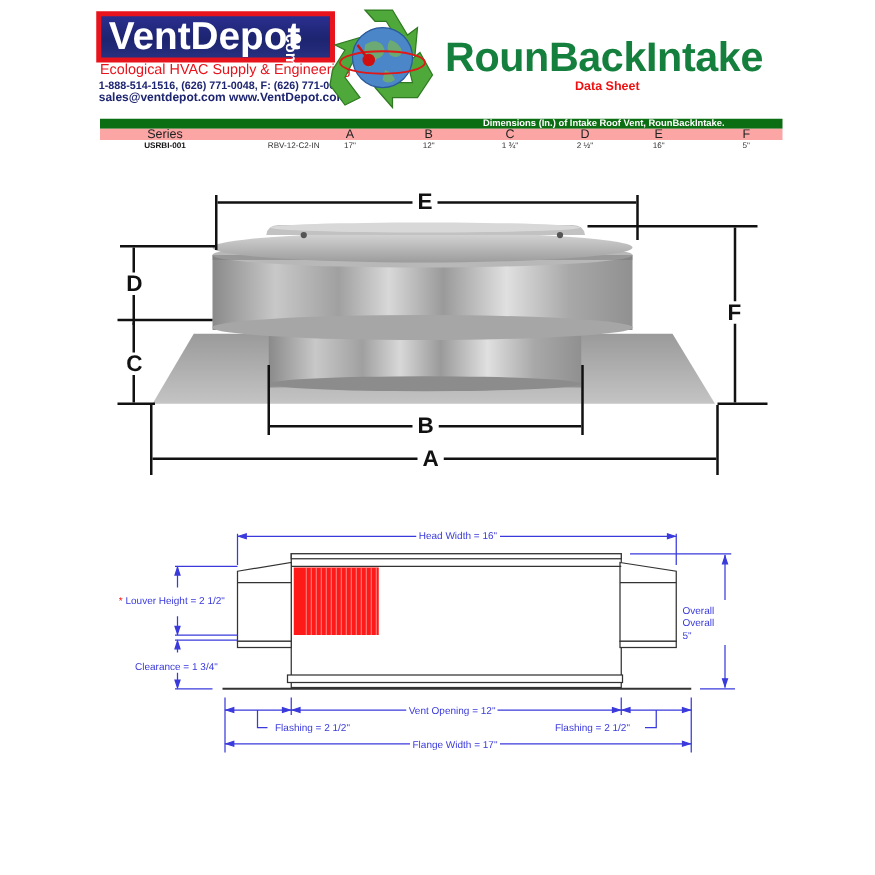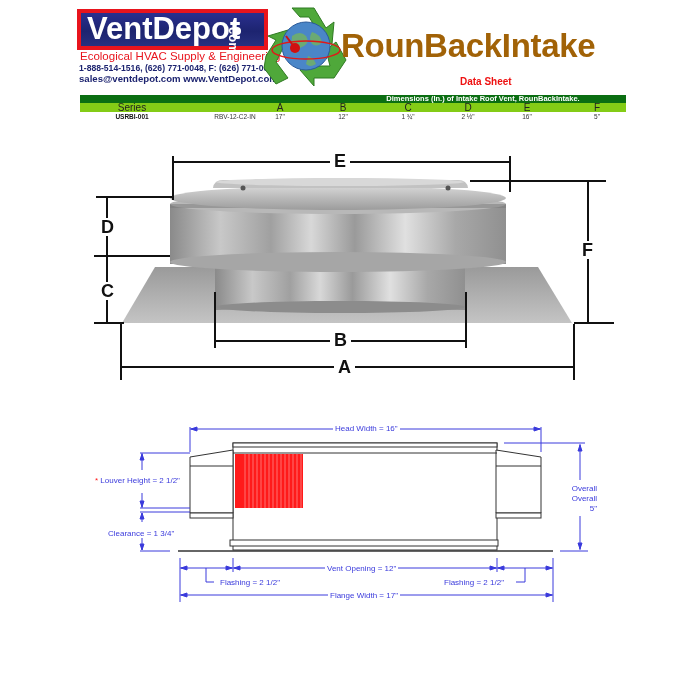--- a/index.html
+++ b/index.html
@@ -8,26 +8,26 @@
     
     #logo{left:77px;top:9px;width:191px;height:41px;background:#e8141d;}
     #logo-inner{left:4px;top:4px;width:183px;height:33px;background:linear-gradient(#2a2f8f,#1d2470 55%,#27307f);}
     #logo-text{left:6px;top:-1px;color:#fff;font-weight:bold;font-size:31px;letter-spacing:0px;white-space:nowrap;line-height:34px;}
     #logo-dot{left:152px;top:14px;width:8px;height:8px;border-radius:50%;background:#fff;}
     #logo-com{left:160px;top:14px;color:#fff;font-weight:bold;font-size:13px;transform:rotate(90deg);transform-origin:left top;white-space:nowrap;}
     #tagline{left:80px;top:50px;color:#e8141d;font-size:11.5px;white-space:nowrap;}
     #phones{left:79px;top:63px;color:#1d2470;font-size:8.6px;font-weight:bold;white-space:nowrap;}
     #contact{left:79px;top:73px;color:#1d2470;font-size:9.6px;font-weight:bold;white-space:nowrap;}
     
-    #title{left:341px;top:27px;color:#a16207;font-weight:bold;font-size:33px;white-space:nowrap;letter-spacing:-0.3px;}
-    #subtitle{left:460px;top:76px;color:#ee1111;font-weight:bold;font-size:10px;white-space:nowrap;}
+    #title{left:356px;top:27px;color:#15803d;font-weight:bold;font-size:33px;white-space:nowrap;letter-spacing:-0.3px;}
+    #subtitle{left:460px;top:64px;color:#ee1111;font-weight:bold;font-size:10px;white-space:nowrap;}
     
     #tbl-head{left:80px;top:95px;width:546px;height:8px;background:#0b6e12;}
     #tbl-caption{left:180px;width:446px;top:0;text-align:center;color:#fff;font-size:7.5px;font-weight:bold;line-height:8px;white-space:nowrap;}
-    #tbl-cols{left:80px;top:103px;width:546px;height:9px;background:#84cc16;}
+    #tbl-cols{left:80px;top:103px;width:546px;height:9px;background:#fca5a5;}
     .colh{position:absolute;top:-1px;font-size:10px;color:#222;line-height:11px;text-align:center;width:60px;}
     .cell{position:absolute;top:113px;font-size:6.5px;color:#333;text-align:center;width:60px;white-space:nowrap;}
     
     .dim{position:absolute;background:#111;}
     .lbl{position:absolute;font-weight:bold;font-size:18px;color:#111;background:#fff;padding:0 4px;line-height:18px;}
     .bl{position:absolute;font-size:8px;color:#3a3adc;white-space:nowrap;background:#fff;padding:0 2px;line-height:9px;}
   </style>
 </head>
 <body>
 
@@ -241,21 +241,21 @@
 
     <line x1="180" y1="195" x2="553" y2="195"></line>
     <polygon points="181,195 187,193 187,197"></polygon>
     <polygon points="552,195 546,193 546,197"></polygon>
   </g>
 </svg>
 
 <div class="bl" style="left:333px;top:424px">Head Width = 16"</div>
 <div class="bl" style="left:93px;top:476px"><span style="color:#ff1a1a">*</span> <span>Louver Height = 2 1/2"</span></div>
 <div class="bl" style="left:106px;top:529px">Clearance = 1 3/4"</div>
-<div class="bl" style="left:565px;top:484px;text-align:right;width:30px;line-height:10px">
+<div class="bl" style="left:544px;top:484px;text-align:left;width:30px;line-height:10px">
   <div>Overall</div>
   <div>Overall</div>
   <div>5"</div>
 </div>
 <div class="bl" style="left:325px;top:564px">Vent Opening = 12"</div>
 <div class="bl" style="left:218px;top:578px">Flashing = 2 1/2"</div>
 <div class="bl" style="left:442px;top:578px">Flashing = 2 1/2"</div>
 <div class="bl" style="left:328px;top:591px">Flange Width = 17"</div>
 
 </body></html>

